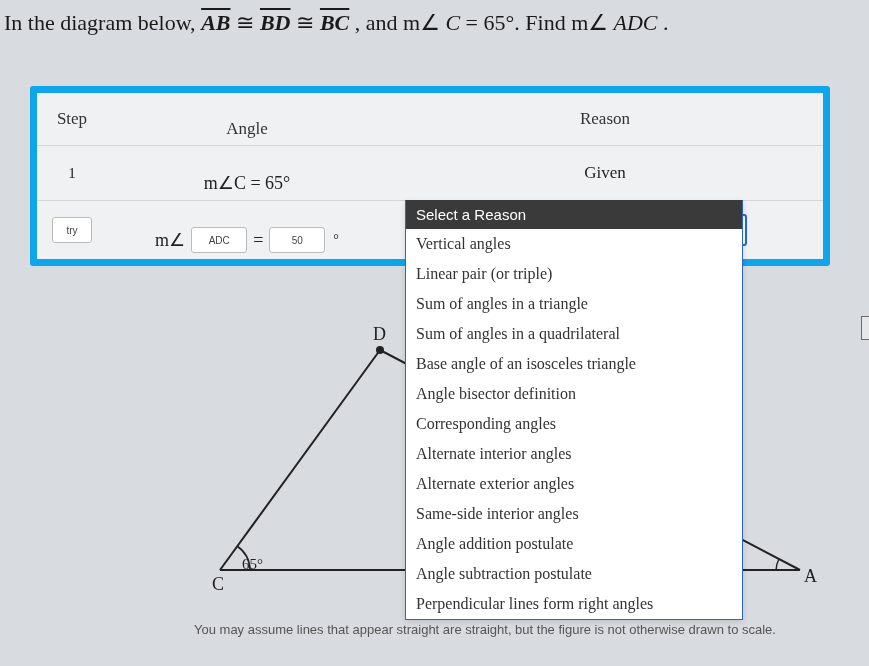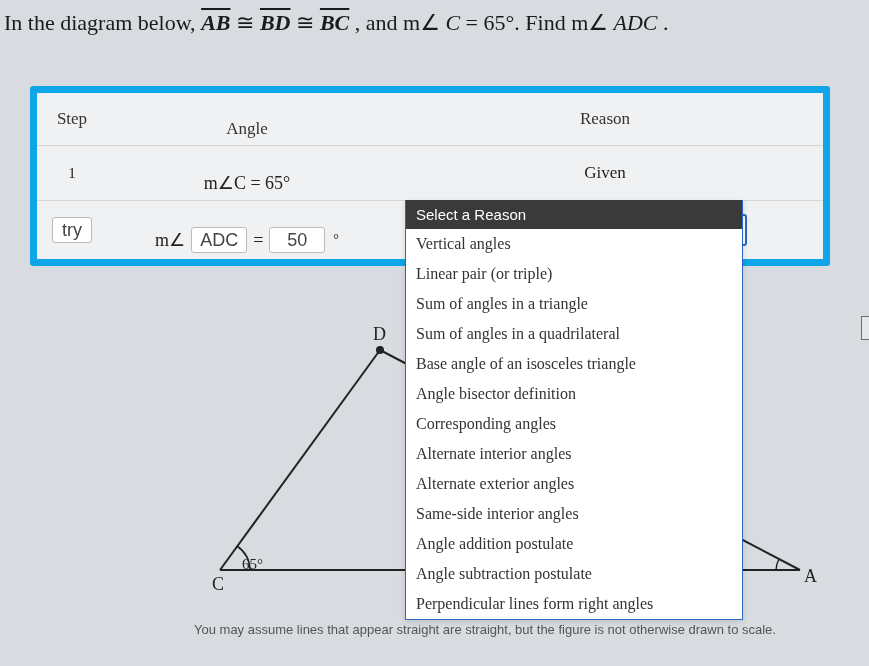--- a/index.html
+++ b/index.html
@@ -36,21 +36,21 @@
   .proof-row { display: flex; align-items: stretch; border-bottom: 1px solid #d6d6d6; }
   .proof-row:last-child { border-bottom: 0; }
   .col-step { width: 70px; display:flex; align-items:center; justify-content:center; font-size: 15px; padding:8px 4px; }
   .col-angle { width: 280px; display:flex; align-items:center; justify-content:center; font-size:18px; padding:6px 4px;margin-top:20px; }
   .col-reason { flex: 1; display:flex; align-items:center; justify-content:center; font-size:17px; padding:6px 4px; }
   .proof-head .col-step, .proof-head .col-angle, .proof-head .col-reason { font-weight: normal; color:#333; font-size:17px; }
 
   .minibox {
     display:inline-flex; align-items:center; justify-content:center;
     border:1px solid #bbb; background:#fff; height:26px; min-width:40px;
-    font-size:18px; border-radius:3px; font-family: Arial, sans-serif;
+    font-size:10px; border-radius:3px; font-family: Arial, sans-serif;
     color:#444;
   }
   .try-btn { width:40px; }
   .val-box { width:56px; }
   .angle-exp { display:flex; align-items:center; gap:6px; font-family: Georgia, serif; font-size:18px;}
   .deg-mark { font-size:14px; margin-left:2px; vertical-align: top;}
 
   .reason-select {
     position: relative;
     width: 340px;

